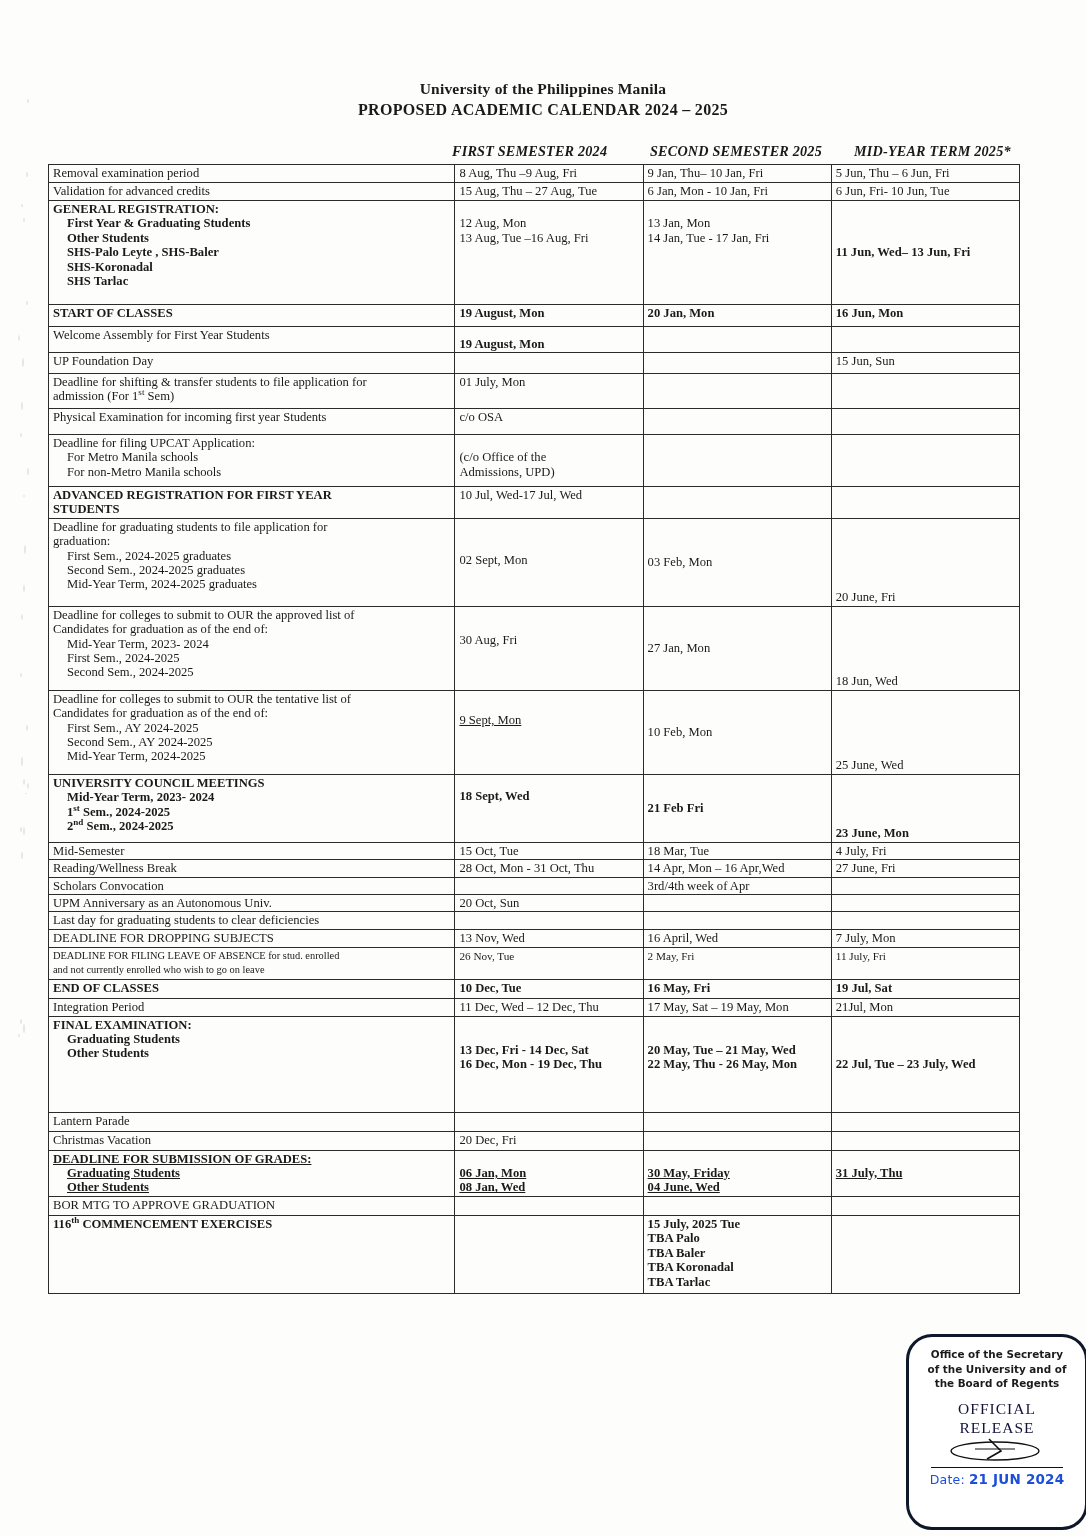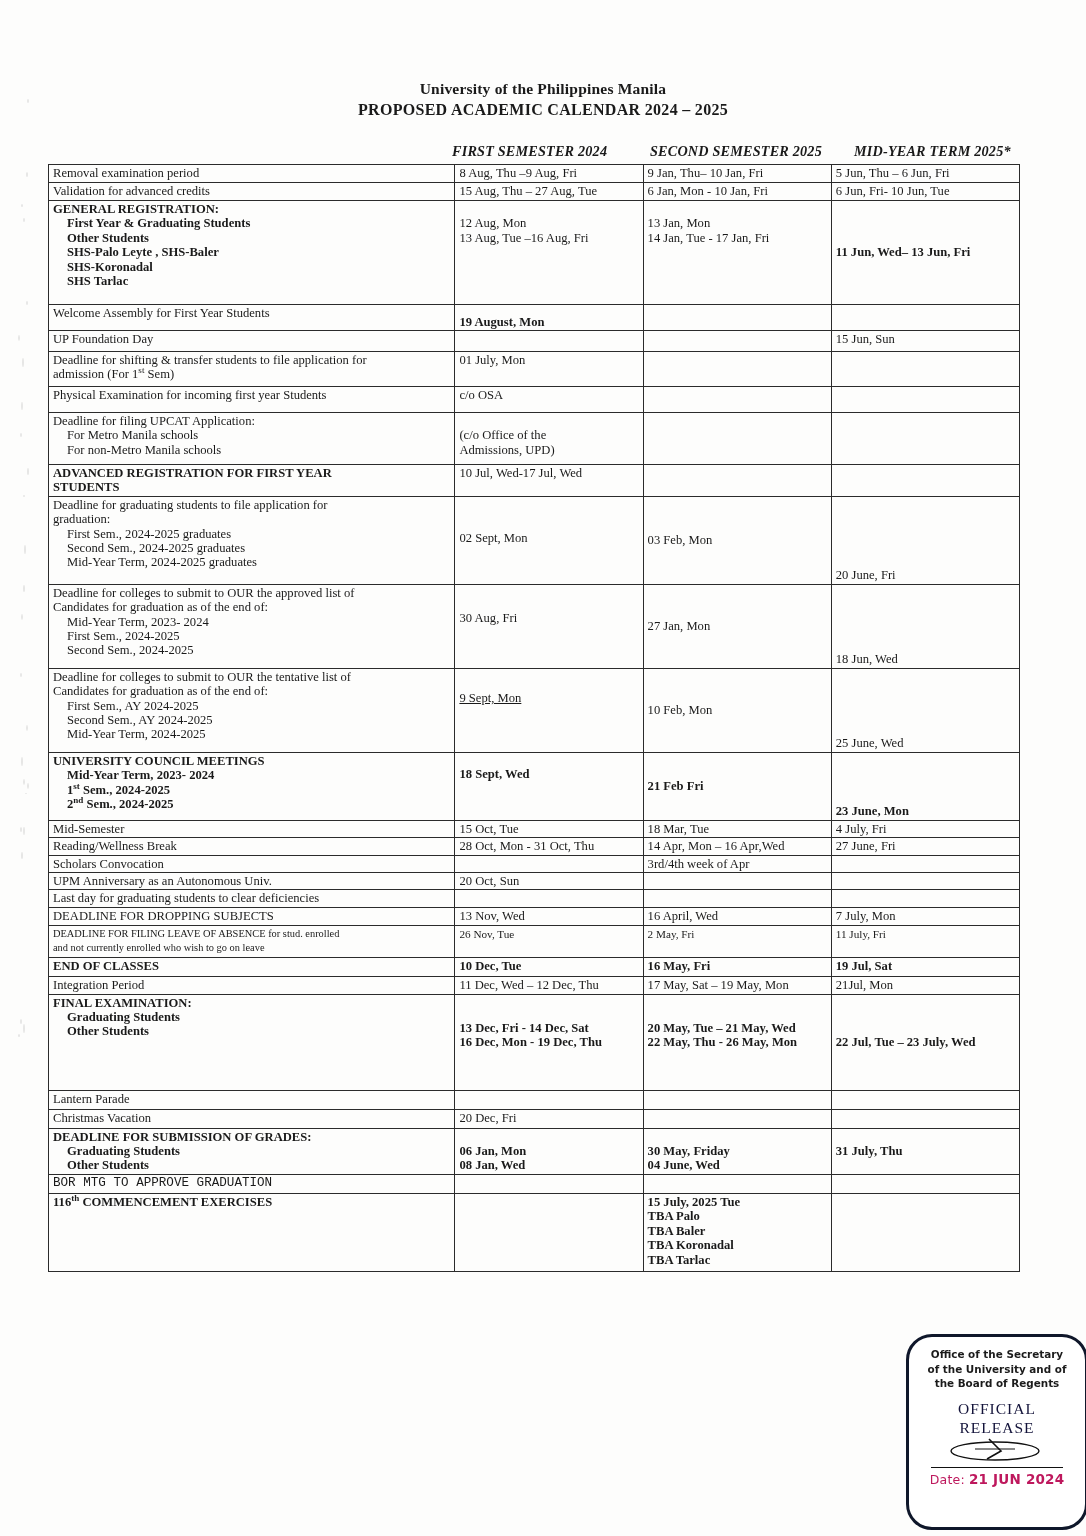--- a/index.html
+++ b/index.html
@@ -127,21 +127,21 @@
     position: relative;
   }
   .stamp .sig svg { position: absolute; left: 28px; top: -2px; }
   .stamp .rule {
     border-top: 1.5px solid #111;
     margin: 0 22px 3px 22px;
   }
   .stamp .date {
     font-size: 12.5px;
     letter-spacing: 0.2px;
-    color: #be185d;
+    color: #1d4ed8;
   }
   .stamp .date b { font-size: 13.5px; }
 </style>
 </head>
 <body>
 
 <div class="page">
 
   <div class="scan-marks" id="speckle">
       <i style="left: 0px; top: 994px; height: 3px; opacity: 0.45;"></i>
@@ -202,20 +202,26 @@
           <td class="val">15 Aug, Thu – 27 Aug, Tue</td>
           <td class="val">6 Jan, Mon - 10 Jan, Fri</td>
           <td class="val">6 Jun, Fri- 10 Jun, Tue</td>
         </tr>
         <tr style="height: 104px;">
           <td class="lbl b"><div>GENERAL REGISTRATION:</div><div style="padding-left:14px">First Year &amp; Graduating Students</div><div style="padding-left:14px">Other Students</div><div style="padding-left:14px">SHS-Palo Leyte , SHS-Baler</div><div style="padding-left:14px">SHS-Koronadal</div><div style="padding-left:14px">SHS Tarlac</div></td>
           <td class="val"><br>12 Aug, Mon<br>13 Aug, Tue –16 Aug, Fri</td>
           <td class="val"><br>13 Jan, Mon<br>14 Jan, Tue - 17 Jan, Fri</td>
           <td class="val b" style="vertical-align: middle;">11 Jun, Wed– 13 Jun, Fri</td>
         </tr>
+        <tr style="height: 22px;">
+          <td class="lbl b"><div>START OF CLASSES</div></td>
+          <td class="val b">19 August, Mon</td>
+          <td class="val b">20 Jan, Mon</td>
+          <td class="val b">16 Jun, Mon</td>
+        </tr>
         <tr style="height: 26px;">
           <td class="lbl "><div>Welcome Assembly for First Year Students</div></td>
           <td class="val b" style="vertical-align: bottom;">19 August, Mon</td>
           <td class="val b" style="vertical-align: bottom;">&nbsp;</td>
           <td class="val b" style="vertical-align: bottom;">&nbsp;</td>
         </tr>
         <tr style="height: 21px; margin-top: 20px;">
           <td class="lbl "><div>UP Foundation Day</div></td>
           <td class="val">&nbsp;</td>
           <td class="val">&nbsp;</td>
@@ -334,27 +340,27 @@
           <td class="val">&nbsp;</td>
           <td class="val">&nbsp;</td>
           <td class="val">&nbsp;</td>
         </tr>
         <tr style="height: 19px;">
           <td class="lbl "><div>Christmas Vacation</div></td>
           <td class="val">20 Dec, Fri</td>
           <td class="val">&nbsp;</td>
           <td class="val">&nbsp;</td>
         </tr>
-        <tr style="height: 45px;">
+        <tr style="height: 45px; text-decoration: underline;">
           <td class="lbl b"><div>DEADLINE FOR SUBMISSION OF GRADES:</div><div style="padding-left:14px">Graduating Students</div><div style="padding-left:14px">Other Students</div></td>
           <td class="val b" style="vertical-align: top;"><br>06 Jan, Mon<br>08 Jan, Wed</td>
           <td class="val b" style="vertical-align: top;"><br>30 May, Friday<br>04 June, Wed</td>
           <td class="val b" style="vertical-align: middle;">31 July, Thu</td>
         </tr>
-        <tr style="height: 19px; font-family: Liberation Mono, monospace;">
+        <tr style="height: 19px;">
           <td class="lbl "><div>BOR MTG TO APPROVE  GRADUATION</div></td>
           <td class="val">&nbsp;</td>
           <td class="val">&nbsp;</td>
           <td class="val">&nbsp;</td>
         </tr>
         <tr style="height: 78px;">
           <td class="lbl b"><div>116<sup>th</sup>  COMMENCEMENT EXERCISES</div></td>
           <td class="val b" style="vertical-align: top;">&nbsp;</td>
           <td class="val b" style="vertical-align: top;">15 July, 2025 Tue<br>TBA Palo<br>TBA Baler<br>TBA Koronadal<br>TBA Tarlac</td>
           <td class="val b" style="vertical-align: top;">&nbsp;</td>

